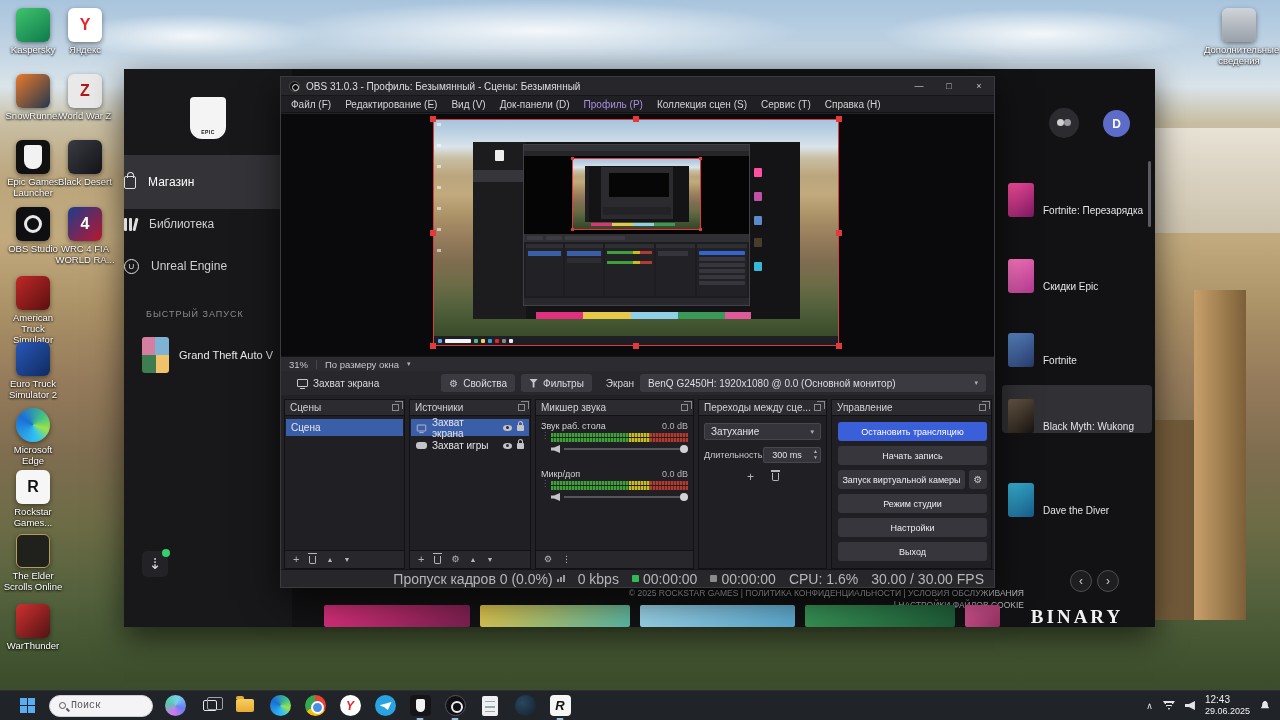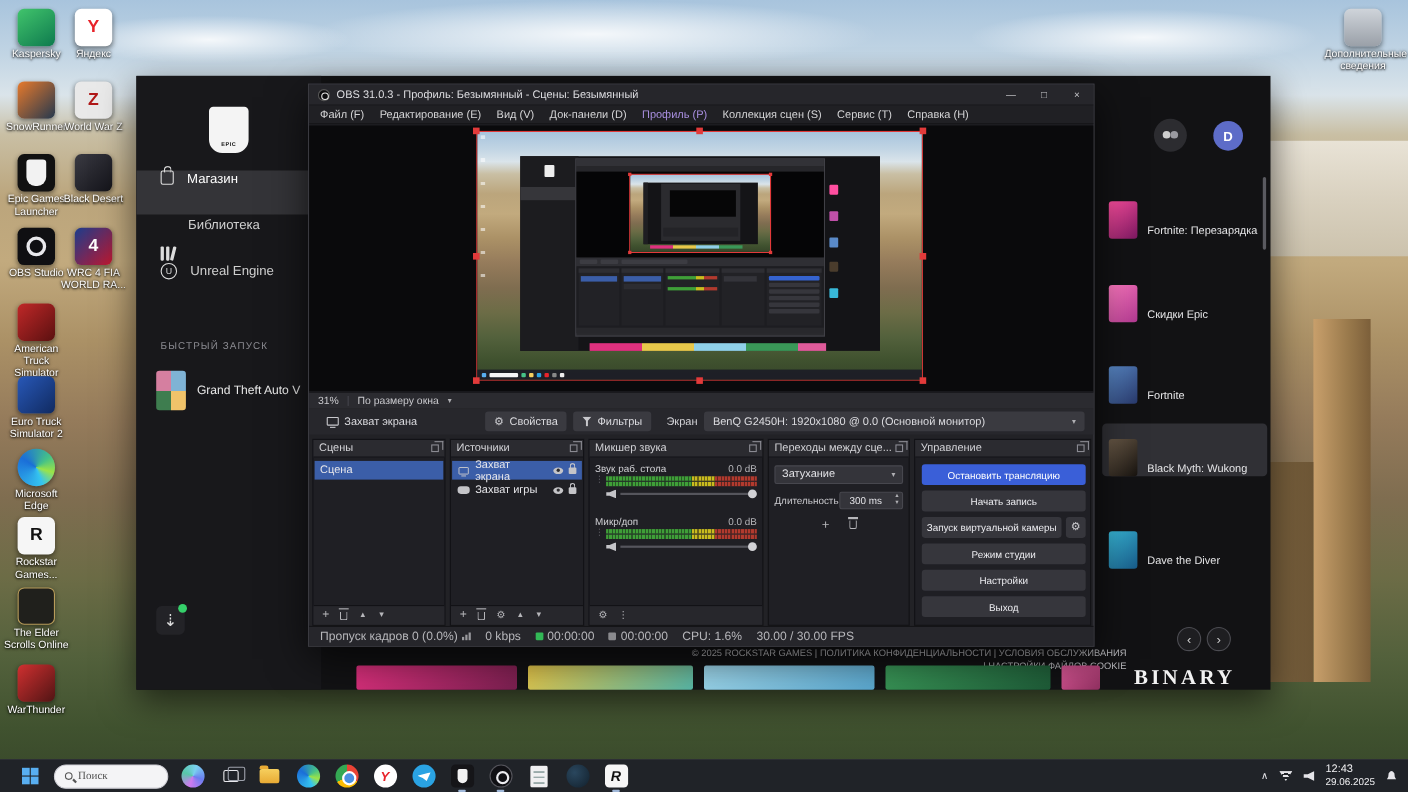--- a/index.html
+++ b/index.html
@@ -14,21 +14,21 @@
 
 .dicon{position:absolute;width:62px;text-align:center;cursor:default}
 .tile{display:flex;align-items:center;justify-content:center;width:34px;height:34px;margin:0 auto 3px;border-radius:6px;font-weight:bold;font-size:16px;box-shadow:0 2px 5px rgba(0,0,0,.45)}
 .dlabel{display:block;font-size:9.5px;line-height:1.15;color:#fff;text-shadow:0 1px 2px rgba(0,0,0,.95),0 0 3px rgba(0,0,0,.8)}
 .obsring{width:18px;height:18px;border:3px solid #e8e8ec;border-radius:50%;display:block}
 .epicbadge{display:block;width:18px;height:24px;background:#f2f2f2;border-radius:3px 3px 8px 8px}
 
 #epic{position:absolute;left:124px;top:69px;width:1031px;height:558px;background:#121214;box-shadow:0 10px 30px rgba(0,0,0,.6)}
 .ep-side{position:absolute;left:0;top:0;bottom:0;width:168px;background:#18181b}
 .ep-logo{position:absolute;left:66px;top:28px;width:36px;height:42px;background:#f4f4f4;border-radius:4px 4px 12px 12px;display:flex;align-items:flex-end;justify-content:center;color:#111;font-size:5px;font-weight:bold;padding-bottom:4px;letter-spacing:.5px}
-.ep-nav{position:absolute;left:0;width:168px;height:40px;display:flex;gap:12px;padding-left:22px;color:#cfcfcf;font-size:12px;cursor:pointer}
+.ep-nav{position:absolute;left:0;width:168px;height:54px;display:flex;align-items:center;gap:12px;color:#cfcfcf;font-size:12px;cursor:pointer}
 .ep-nav.sel{background:#343438;color:#fff}
 .ic-bag{width:12px;height:13px;border:1.5px solid #ddd;border-radius:2px;position:relative}
 .ic-bag::before{content:"";position:absolute;top:-5px;left:2px;width:5px;height:5px;border:1.5px solid #ddd;border-bottom:none;border-radius:4px 4px 0 0}
 .ic-lib{display:flex;gap:2px;align-items:flex-end}
 .ic-lib b{width:3px;height:13px;background:#ddd;border-radius:1px}
 .ic-lib b:last-child{transform:rotate(14deg)}
 .ic-ue{width:15px;height:15px;border:1.5px solid #ddd;border-radius:50%;display:flex;align-items:center;justify-content:center;font-size:8px;color:#ddd;font-style:normal}
 .ep-quick{position:absolute;left:22px;top:240px;font-size:9px;letter-spacing:1px;color:#8a8a90}
 .ep-game{position:absolute;left:0;top:262px;width:168px;height:48px;display:flex;align-items:center;gap:10px;padding-left:18px;color:#e8e8e8;font-size:11px;cursor:pointer}
 .gta-thumb{width:27px;height:36px;border-radius:3px;background:conic-gradient(#7fb3d5 0 25%,#f0c36a 0 50%,#3e7d4f 0 75%,#d57fa0 0);flex:none}
@@ -134,34 +134,34 @@
 .tsel{position:absolute;left:5px;right:5px;top:23px;height:17px;background:#34343a;border:1px solid #47474e;border-radius:2px;display:flex;align-items:center;padding:0 6px;font-size:10px;color:#e2e2e6;cursor:pointer}
 .tsel i{margin-left:auto;font-style:normal;font-size:7px;color:#b0b0b4}
 .durrow{position:absolute;left:5px;right:5px;top:47px;display:flex;align-items:center;font-size:9px;color:#cacace}
 .spin{margin-left:auto;width:58px;height:16px;background:#34343a;border:1px solid #47474e;border-radius:2px;display:flex;align-items:center;justify-content:center;font-size:9px;color:#e2e2e6;position:relative;padding-right:10px}
 .spin i{position:absolute;right:2px;top:1px;display:flex;flex-direction:column;font-size:5px;line-height:1.15;color:#b0b0b4;font-style:normal}
 .tbtns{position:absolute;top:70px;left:48px;display:flex;gap:18px;align-items:center;color:#b6b6ba}
 .tbtns b{font-weight:normal;font-size:12px;cursor:pointer}
 .cbtn{position:absolute;left:6px;width:149px;height:19px;background:#36363c;border-radius:3px;display:flex;align-items:center;justify-content:center;font-size:9px;color:#ececf0;cursor:pointer;white-space:nowrap}
 .cbtn.blue{background:#3a5fd8;color:#fff}
 .gchip{position:absolute;left:137px;width:18px;height:19px;background:#36363c;border-radius:3px;display:flex;align-items:center;justify-content:center;cursor:pointer}
-.obs-status{position:absolute;left:0;right:0;bottom:0;height:18px;background:#26262b;border-top:1px solid #141417;display:flex;align-items:center;gap:13px;padding:0 10px;font-size:11px;color:#b6b6ba}
+.obs-status{position:absolute;left:0;right:0;bottom:0;height:18px;background:#26262b;border-top:1px solid #141417;display:flex;align-items:center;justify-content:flex-end;gap:13px;padding:0 10px;font-size:14px;color:#b6b6ba}
 .sig{display:flex;align-items:flex-end;gap:1px}
 .sig i{width:2px;background:#9a9a9e;display:block}
 .sq{width:7px;height:7px;border-radius:1px;flex:none}
 .stat{display:flex;align-items:center;gap:4px}
 
 #taskbar{position:absolute;left:0;right:0;bottom:0;height:30px;background:rgba(30,32,40,.93);display:flex;align-items:center;z-index:10;border-top:1px solid rgba(255,255,255,.06)}
 .tb-left{display:flex;align-items:center;gap:9px;padding-left:14px}
 .win{width:15px;height:15px;display:grid;grid-template-columns:7px 7px;grid-template-rows:7px 7px;gap:1px;cursor:pointer}
 .win b{background:#58aef0}
 .search{width:104px;height:22px;background:#f4f4f6;border:1px solid #cfcfd6;border-radius:12px;display:flex;align-items:center;gap:5px;padding:0 9px;cursor:pointer}
 .mag{width:7px;height:7px;border:1.5px solid #555;border-radius:50%;position:relative;flex:none}
 .mag::after{content:"";position:absolute;left:6px;top:6px;width:4px;height:1.5px;background:#555;transform:rotate(45deg)}
-.search input{border:none;outline:none;background:none;width:64px;font-size:10px;color:#444;font-family:Liberation Serif, serif}
+.search input{border:none;outline:none;background:none;width:64px;font-size:10px;color:#444;font-family:Liberation Mono, monospace}
 .search input::placeholder{color:#555}
 .tbi{width:26px;height:26px;display:flex;align-items:center;justify-content:center;position:relative;cursor:pointer}
 .tbi.run::after{content:"";position:absolute;bottom:-1px;left:50%;transform:translateX(-50%);width:7px;height:2px;border-radius:2px;background:#9fb7d8}
 .circ{width:21px;height:21px;border-radius:50%}
 .tview{width:14px;height:11px;border:1.5px solid #e8e8ec;border-radius:2px;position:relative}
 .tview::after{content:"";position:absolute;left:3px;top:-4px;width:14px;height:11px;border:1.5px solid #9ea2ac;border-radius:2px}
 .folder{width:18px;height:13px;background:linear-gradient(#f6cf5e,#e8ab34);border-radius:2px;position:relative}
 .folder::before{content:"";position:absolute;left:0;top:-3px;width:8px;height:3px;background:#e8ab34;border-radius:2px 2px 0 0}
 .chrome{width:21px;height:21px;border-radius:50%;background:conic-gradient(#ea4335 0 33%,#fbbc05 0 66%,#34a853 0);position:relative}
 .chrome::after{content:"";position:absolute;left:6px;top:6px;width:9px;height:9px;border-radius:50%;background:#4a90e2;border:2px solid #fff}

